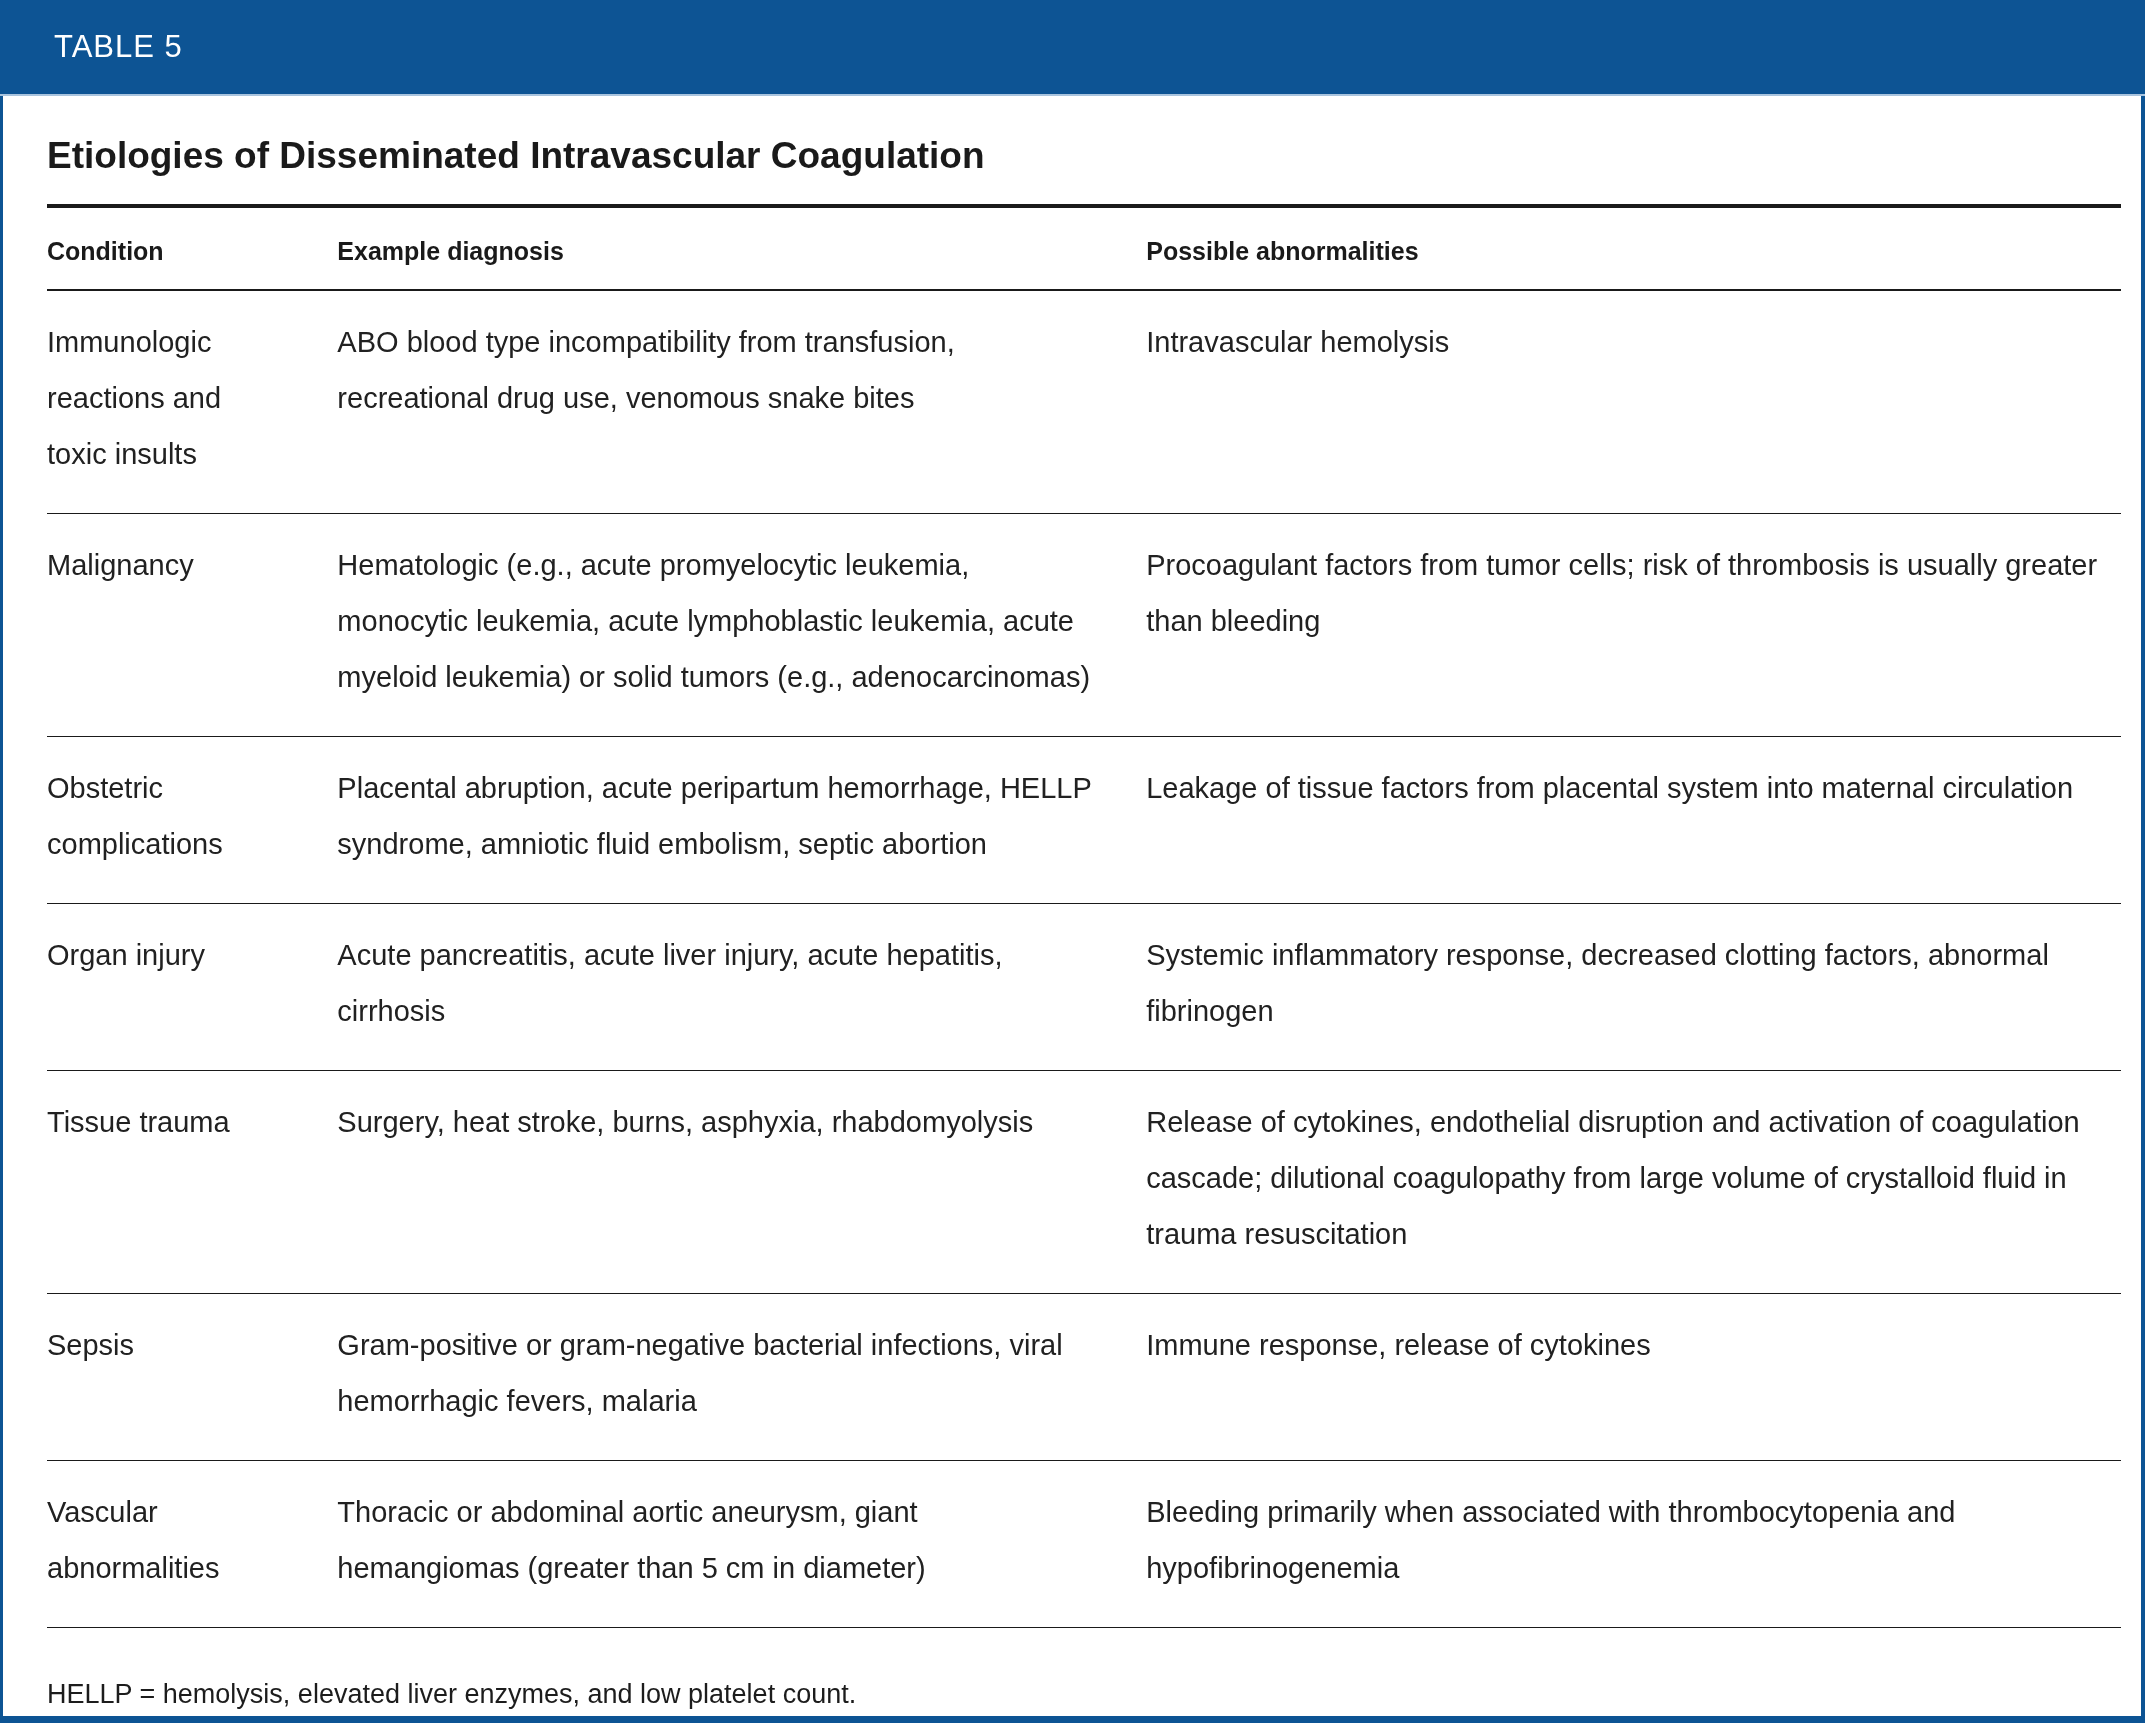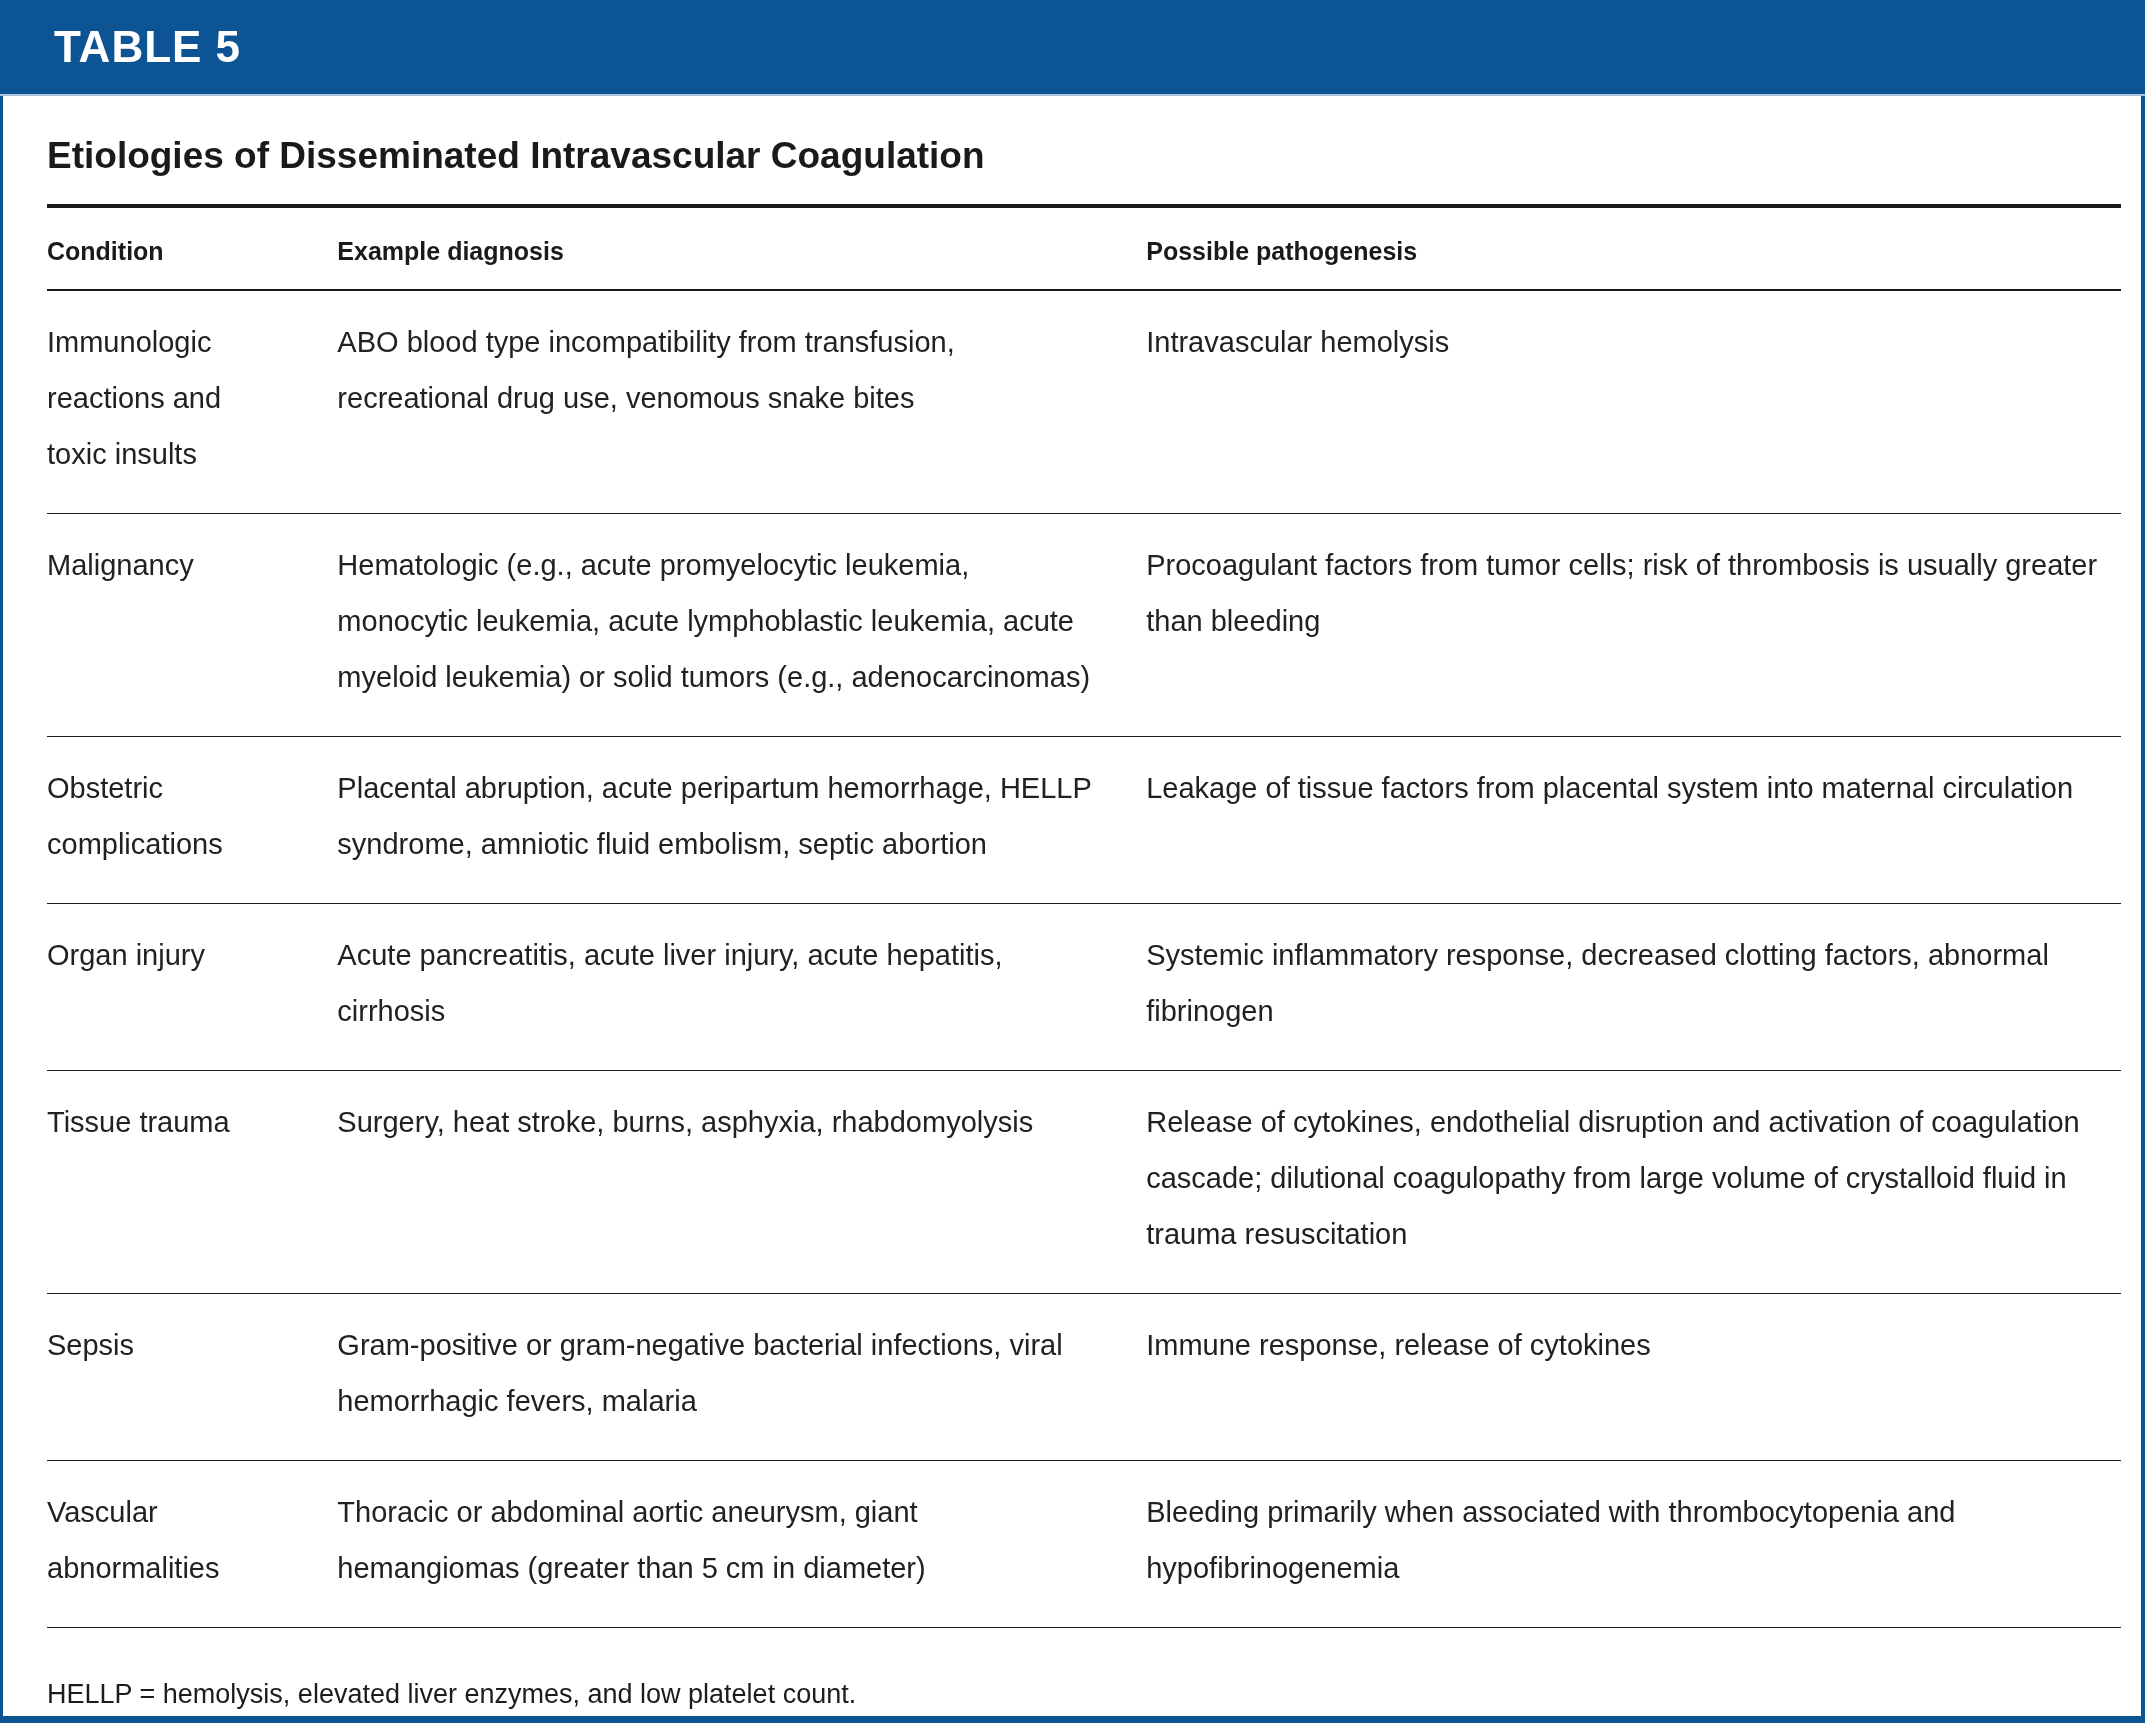--- a/index.html
+++ b/index.html
@@ -18,22 +18,22 @@
   .table-bar {
     height: 96px;
     background: #0d5494;
     border-bottom: 2.9px solid #a9c4de;
     display: flex;
     align-items: center;
     padding-left: 54px;
   }
   .table-bar .bar-label {
     color: #ffffff;
-    font-size: 44px;
-    font-weight: 700;
+    font-size: 31px;
+    font-weight: 400;
     letter-spacing: 1px;
   }
 
   
   .table-body {
     height: 1627px;
     background: #ffffff;
     border-left: 3.8px solid #0d5494;
     border-right: 4.8px solid #0d5494;
     border-bottom: 7.7px solid #0d5494;
@@ -108,21 +108,21 @@
       <table class="data">
         <colgroup>
             <col class="c1">
             <col class="c2">
             <col class="c3">
           </colgroup>
         <thead>
           <tr>
             <th>Condition</th>
             <th>Example diagnosis</th>
-            <th class="col3">Possible pathogenesis</th>
+            <th class="col3">Possible abnormalities</th>
           </tr>
         </thead>
         <tbody>
           <tr>
             <td>Immunologic reactions and toxic insults</td>
             <td>ABO blood type incompatibility from transfusion, recreational drug use, venomous snake bites</td>
             <td class="col3">Intravascular hemolysis</td>
           </tr>
           <tr>
             <td>Malignancy</td>

